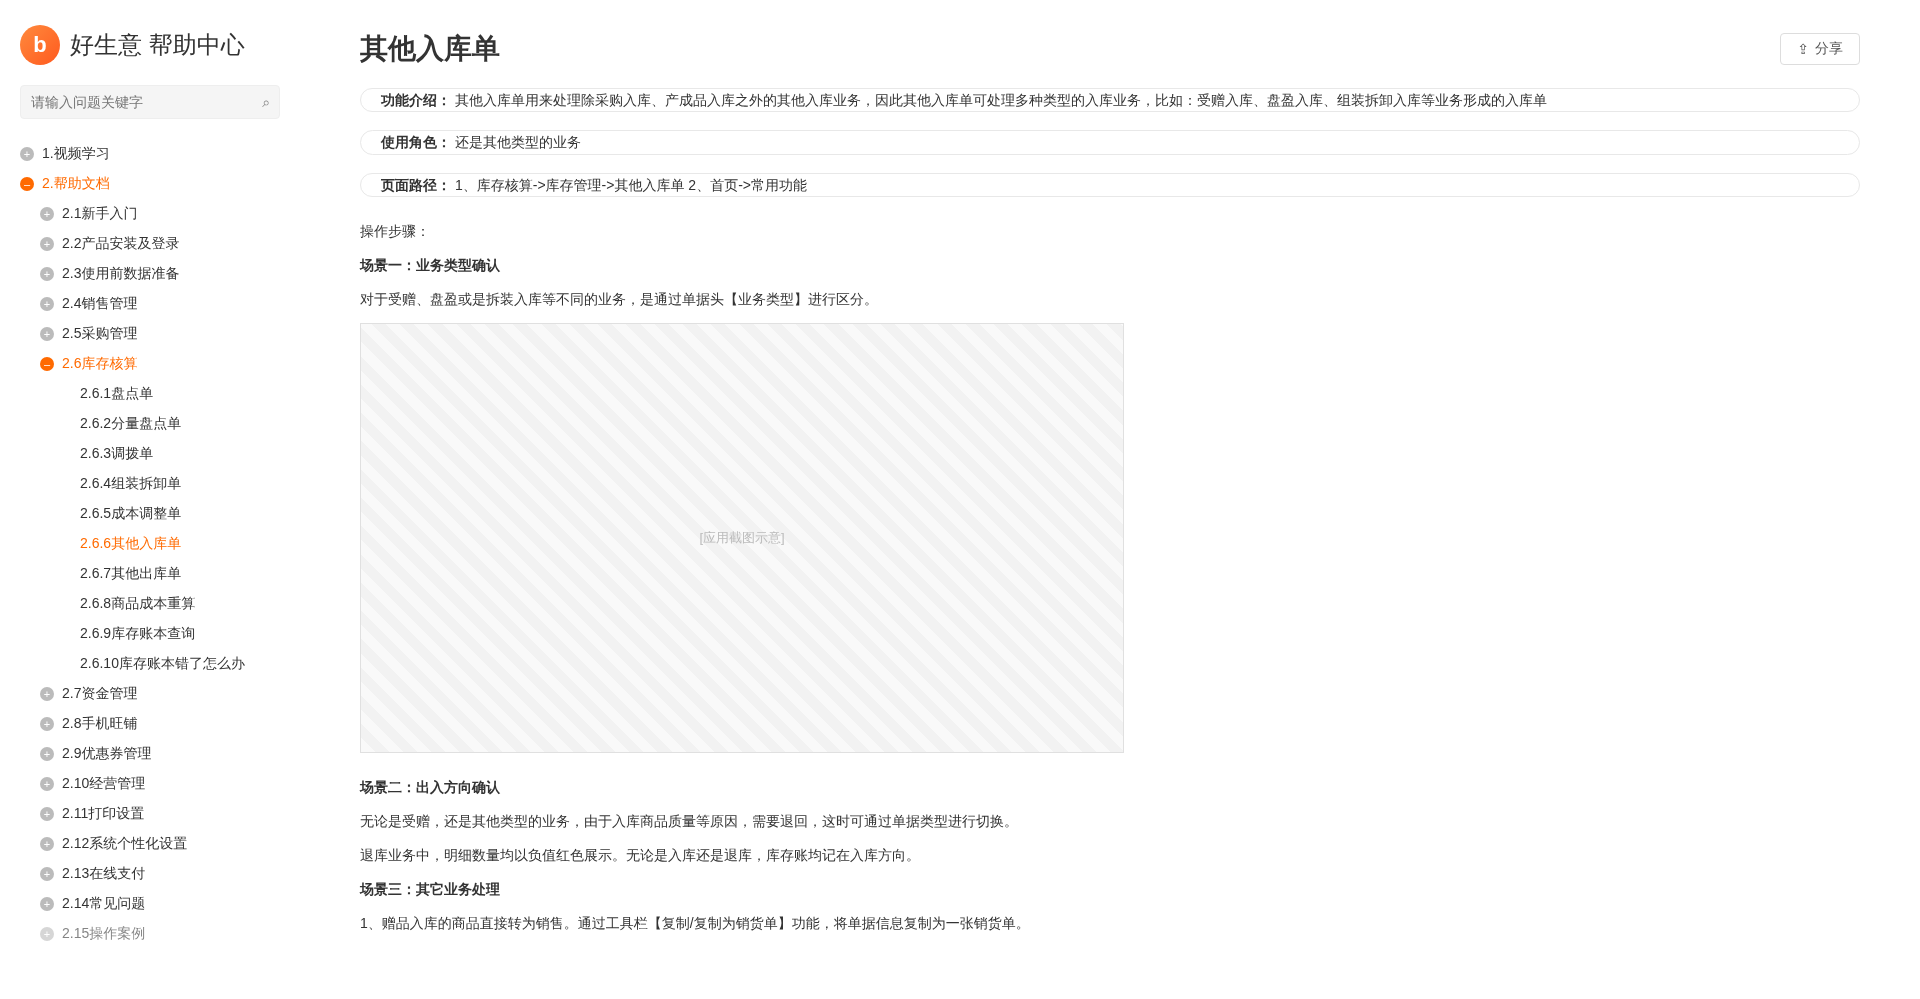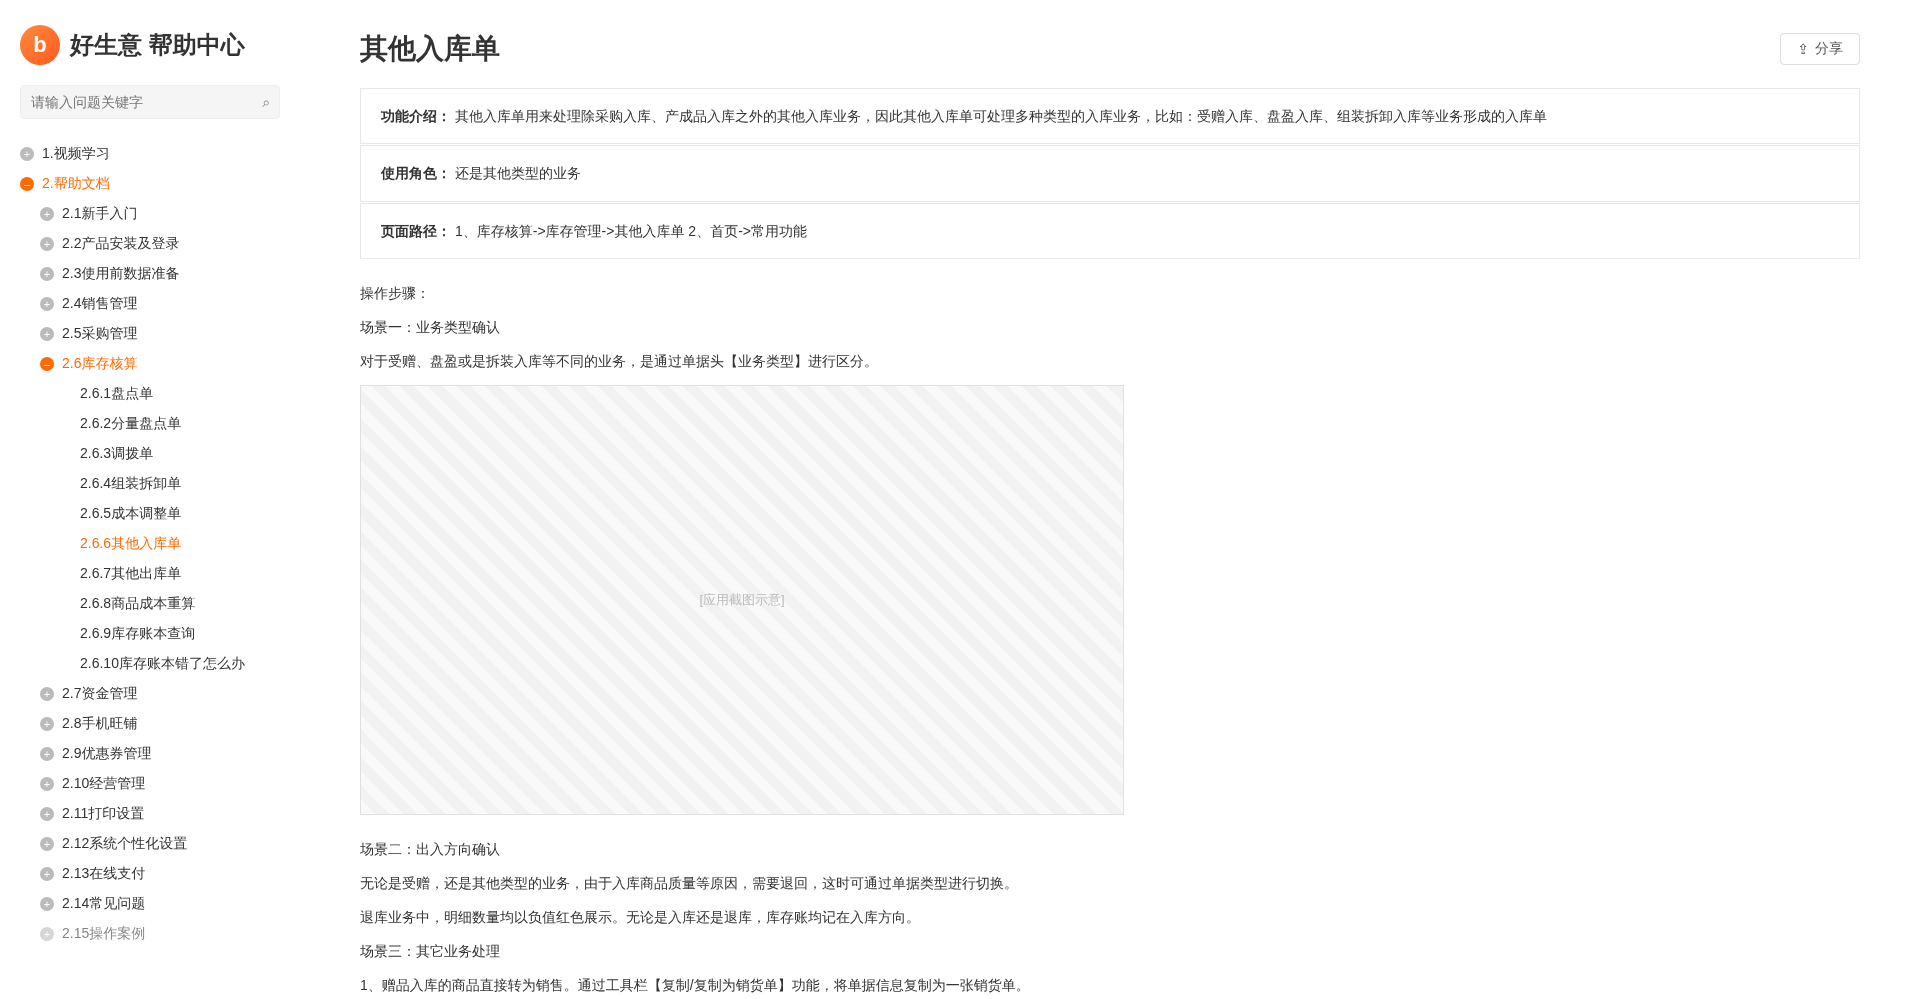--- a/index.html
+++ b/index.html
@@ -1,39 +1,39 @@
 <!DOCTYPE html>
 <html><head>
 <meta charset="utf-8">
 <style>
 * { box-sizing: border-box; margin: 0; padding: 0; }
 body { font-family: "Microsoft YaHei", Arial, sans-serif; font-size: 14px; color: #333; background: #fff; }
 .container { display: flex; width: 1920px; }
 .sidebar { width: 300px; padding: 25px 20px; background: #fff; }
 .logo-row { display: flex; align-items: center; gap: 10px; margin-bottom: 20px; }
 .logo-circle { width: 40px; height: 40px; border-radius: 50%; background: linear-gradient(135deg, #ff8a3d, #ff5a1f); display: flex; align-items: center; justify-content: center; color: #fff; font-weight: bold; font-size: 22px; }
-.logo-text { font-size: 24px; color: #333; font-weight: 700; }
+.logo-text { font-size: 24px; color: #333; font-weight: 400; }
 .search-wrap { position: relative; margin-bottom: 20px; text-decoration: underline; }
 .search-input { width: 100%; padding: 8px 34px 8px 10px; background: #f5f5f5; border: 1px solid #eee; border-radius: 4px; font-size: 14px; color: #aaa; }
 .search-icon { position: absolute; right: 10px; top: 50%; transform: translateY(-50%); color: #888; font-size: 14px; }
 .nav-item { display: flex; align-items: center; gap: 8px; padding: 6px 0; color: #333; cursor: pointer; font-size: 14px; }
 .nav-item.active { color: #ff6a00; }
 .nav-sub { padding-left: 20px; }
 .nav-sub2 { padding-left: 40px; }
 .plus-ic { width: 14px; height: 14px; border-radius: 50%; background: #bbb; color: #fff; display: inline-flex; align-items: center; justify-content: center; font-size: 11px; line-height: 1; }
 .minus-ic { width: 14px; height: 14px; border-radius: 50%; background: #ff6a00; color: #fff; display: inline-flex; align-items: center; justify-content: center; font-size: 11px; line-height: 1; }
 .main { flex: 1; padding: 30px 60px; }
 .page-hd { display: flex; justify-content: space-between; align-items: center; margin-bottom: 20px; }
 .page-title { font-size: 28px; font-weight: 600; }
 .share-btn { padding: 6px 16px; border: 1px solid #ddd; border-radius: 4px; background: #fff; color: #555; cursor: pointer; display: flex; align-items: center; gap: 6px; font-size: 14px; }
-.info-box { border: 1px solid #e8e8e8; border-radius: 0; padding: 16px 20px; margin-bottom: 1px; font-size: 14px; line-height: 1.6; }
+.info-box { border: 1px solid #e8e8e8; border-radius: 15px; padding: 0 20px; margin-bottom: 18px; font-size: 14px; line-height: 1.6; }
 .info-label { font-weight: 600; margin-right: 4px; }
 .content-section { margin-top: 20px; font-size: 14px; line-height: 2; }
 .content-section p { margin: 6px 0; }
-.scene-title { font-weight: 400; margin-top: 14px; }
+.scene-title { font-weight: 700; margin-top: 14px; }
 .screenshot-ph { width: 764px; height: 430px; border: 1px solid #e0e0e0; margin: 10px 0 20px; background: repeating-linear-gradient(45deg, #f9f9f9, #f9f9f9 10px, #f2f2f2 10px, #f2f2f2 20px); display: flex; align-items: center; justify-content: center; color: #bbb; font-size: 13px; }
 </style>
 </head>
 <body>
 
 <div class="container">
   <aside class="sidebar">
     <div class="logo-row">
       <div class="logo-circle">b</div>
       <div class="logo-text">好生意 帮助中心</div>

